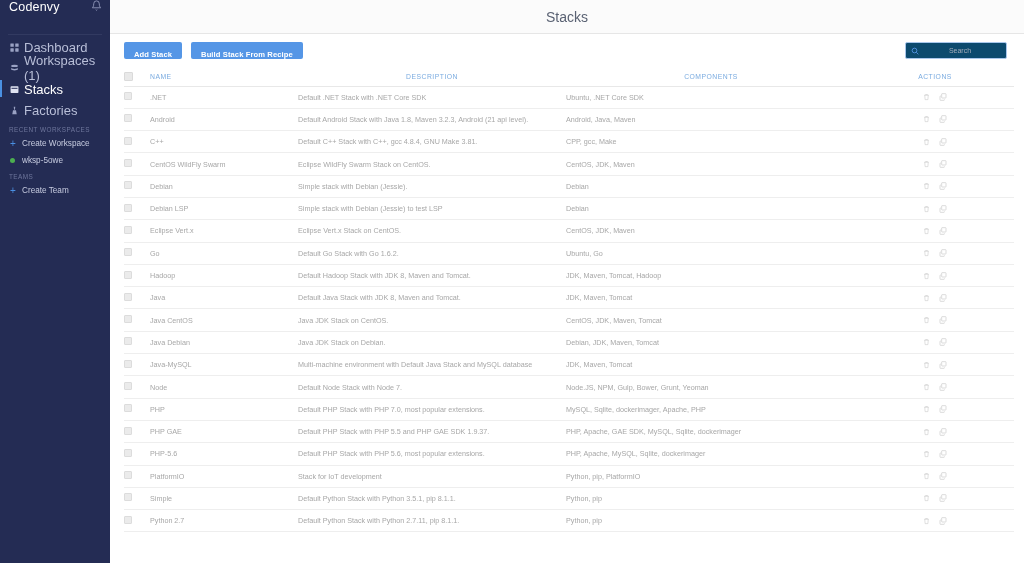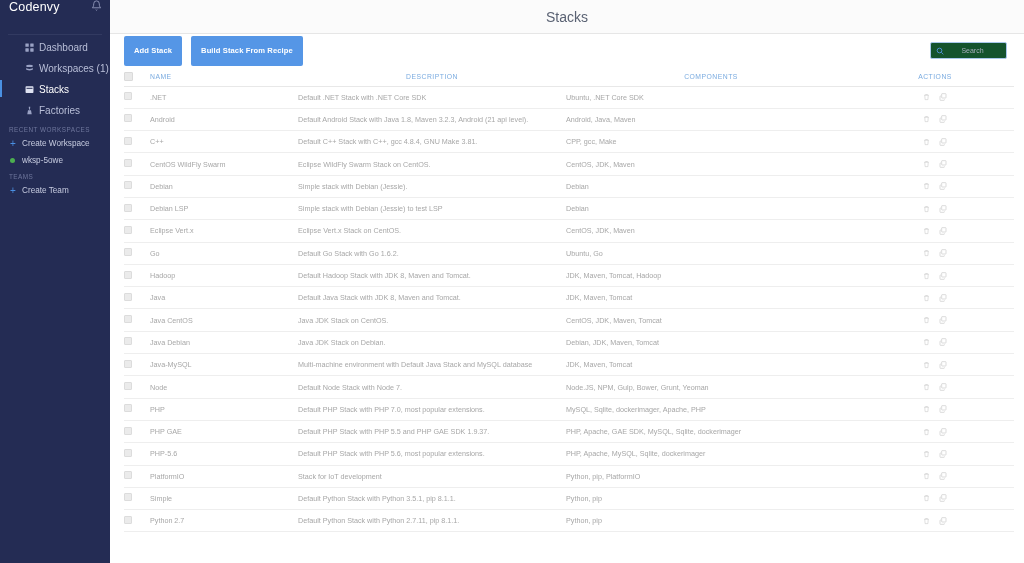--- a/index.html
+++ b/index.html
@@ -45,22 +45,22 @@
     background: #323a61;
     margin: 0 8px;
   }
 
   .nav-list { padding-top: 5px; }
   .nav-item {
     height: 14.2px;
     display: flex;
     align-items: center;
     gap: 5px;
-    padding-left: 25px;
-    font-size: 10px;
+    padding-left: 10px;
+    font-size: 13px;
     color: #b9bfd8;
     margin-bottom: 7px;
     position: relative;
     cursor: pointer;
   }
   .nav-item.active { color: #ffffff; }
   .nav-item.active::before {
     content: "";
     position: absolute;
     left: 0; top: -2px;
@@ -144,39 +144,39 @@
     padding: 0 10px 0 14px;
     flex: 0 0 33px;
     position: relative;
   }
   .btn {
     background: #5596e6;
     color: #fff;
     border: none;
     font-size: 7.6px;
     font-weight: bold;
-    height: 30px;
+    height: 17px;
     border-radius: 2px;
     padding: 8px 10px;
     cursor: pointer;
     font-family: "Liberation Sans", sans-serif;
     letter-spacing: .1px;
   }
   .btn + .btn { margin-left: 9px; }
 
   .search-wrap {
     margin-left: auto;
-    width: 77px;
+    width: 102px;
     height: 17px;
     border: 1px solid #a9c7ec;
     border-radius: 2px;
     display: flex;
     align-items: center;
     padding: 0 5px;
-    background: #14532d;
+    background: #0c4a6e;
     margin-right: 7px;
   }
   .search-ico { color: #5596e6; display:flex; align-items:center; }
   .search-ico svg { display:block; }
   .search-input {
     border: none;
     outline: none;
     font-size: 7px;
     color: #9aa3b0;
     width: 100%;

